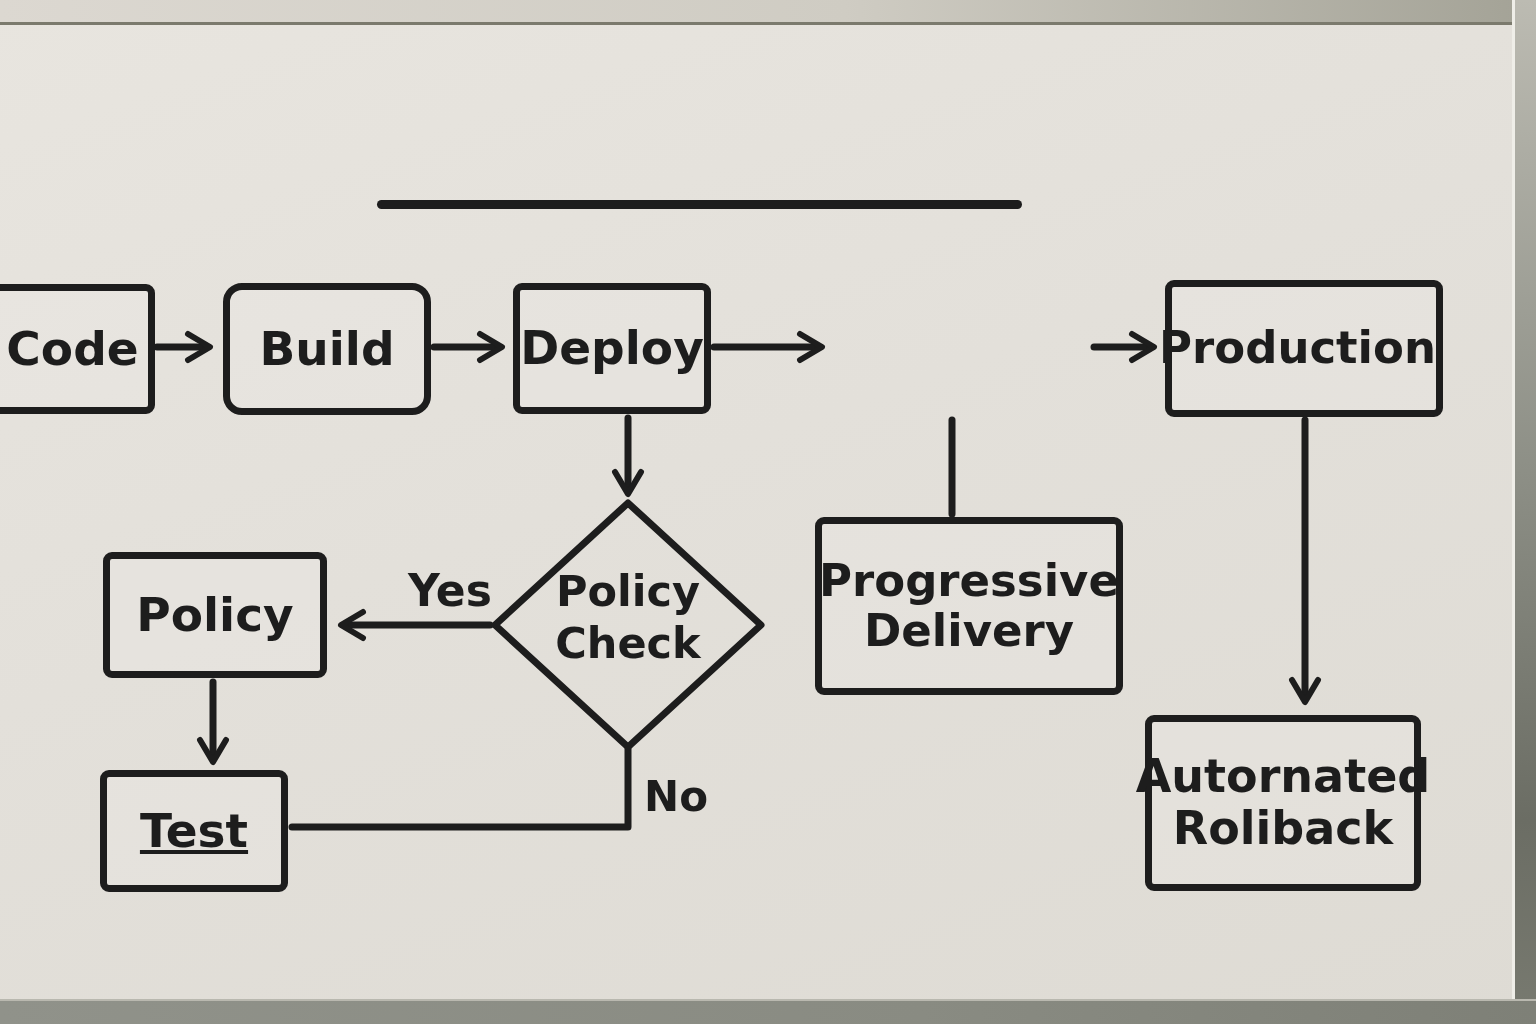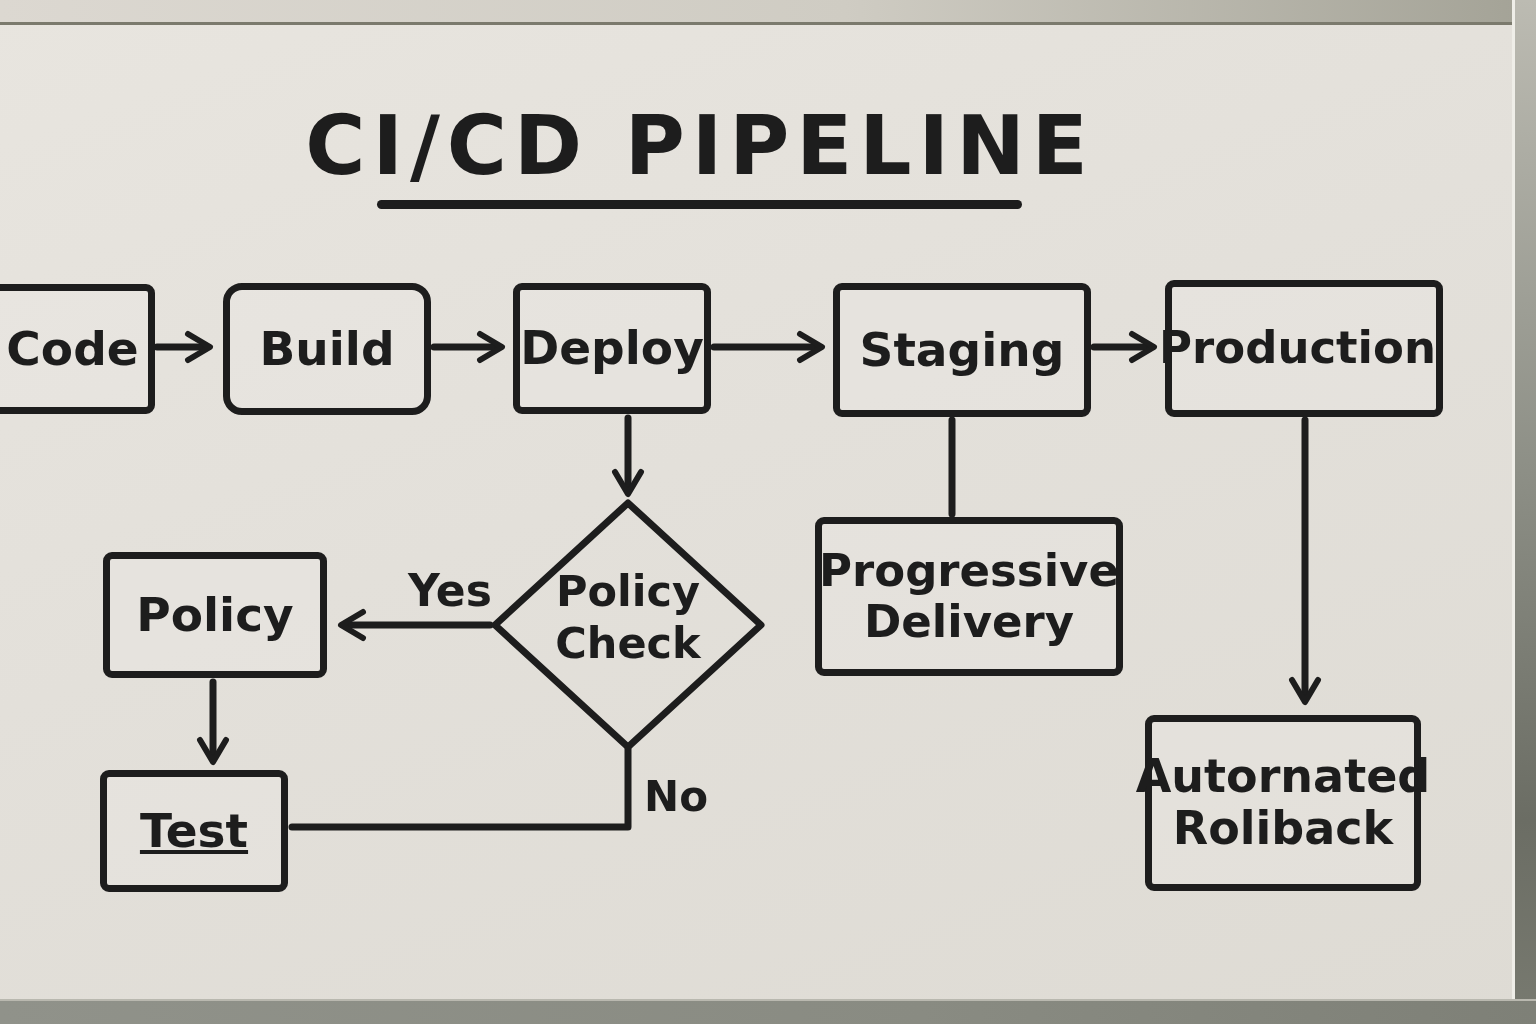--- a/index.html
+++ b/index.html
@@ -59,21 +59,20 @@
 </style>
 </head>
 <body>
 
 <div id="stage">
 
   <div class="band-top"></div>
   <div class="band-right"></div>
   <div class="band-bottom"></div>
 
-  <div class="title">CI/CD PIPELINE</div>
   <div class="title-underline"></div>
 
   <svg class="layer" width="1536" height="1024" viewBox="0 0 1536 1024">
     <defs>
       <marker id="ah" viewBox="0 0 34 34" markerWidth="34" markerHeight="34" refX="25" refY="17" orient="auto-start-reverse" markerUnits="userSpaceOnUse">
         <path d="M7,4 L29,17 L7,30" fill="none" stroke="#1d1d1d" stroke-width="6" stroke-linecap="round" stroke-linejoin="round"></path>
       </marker>
     </defs>
     <g stroke="#1d1d1d" stroke-width="7" fill="none" stroke-linecap="round" stroke-linejoin="round">
       <path d="M157,347 L206,347" marker-end="url(#ah)"></path>
@@ -92,40 +91,37 @@
 
   <div class="node" style="left:-10px;top:284px;width:165px;height:130px;border-radius:0 9px 9px 0;">
     <span>Code</span>
   </div>
   <div class="node" style="left:223px;top:283px;width:208px;height:132px;border-radius:19px;">
     <span>Build</span>
   </div>
   <div class="node" style="left:513px;top:283px;width:198px;height:131px;">
     <span>Deploy</span>
   </div>
-  <div class="node" style="left:833px;top:283px;width:258px;height:134px;">
-    <span>Staging</span>
-  </div>
   <div class="node" style="left:1165px;top:280px;width:278px;height:137px;font-size:45px;align-items:flex-end;">
     <span>Production</span>
   </div>
 
   <div class="diamond-label">
     <span class="l2">Policy</span>
     <span class="l2">Check</span>
   </div>
 
   <div class="node" style="left:103px;top:552px;width:224px;height:126px;">
     <span>Policy</span>
   </div>
   <div class="node" style="left:100px;top:770px;width:188px;height:122px;text-decoration:underline;">
     <span>Test</span>
   </div>
 
-  <div class="node" style="left:815px;top:517px;width:308px;height:159px;font-size:45px;">
+  <div class="node" style="left:815px;top:517px;width:308px;height:178px;font-size:45px;">
     <span class="l2">Progressive</span>
     <span class="l2">Delivery</span>
   </div>
   <div class="node" style="left:1145px;top:715px;width:276px;height:176px;font-size:46px;justify-content:center;">
     <span class="l2">Autornated</span>
     <span class="l2">Roliback</span>
   </div>
 
   <div class="edge-label" style="left:408px;top:565px;">Yes</div>
   <div class="edge-label" style="left:644px;top:772px;font-size:42px;text-align:center;">No</div>

